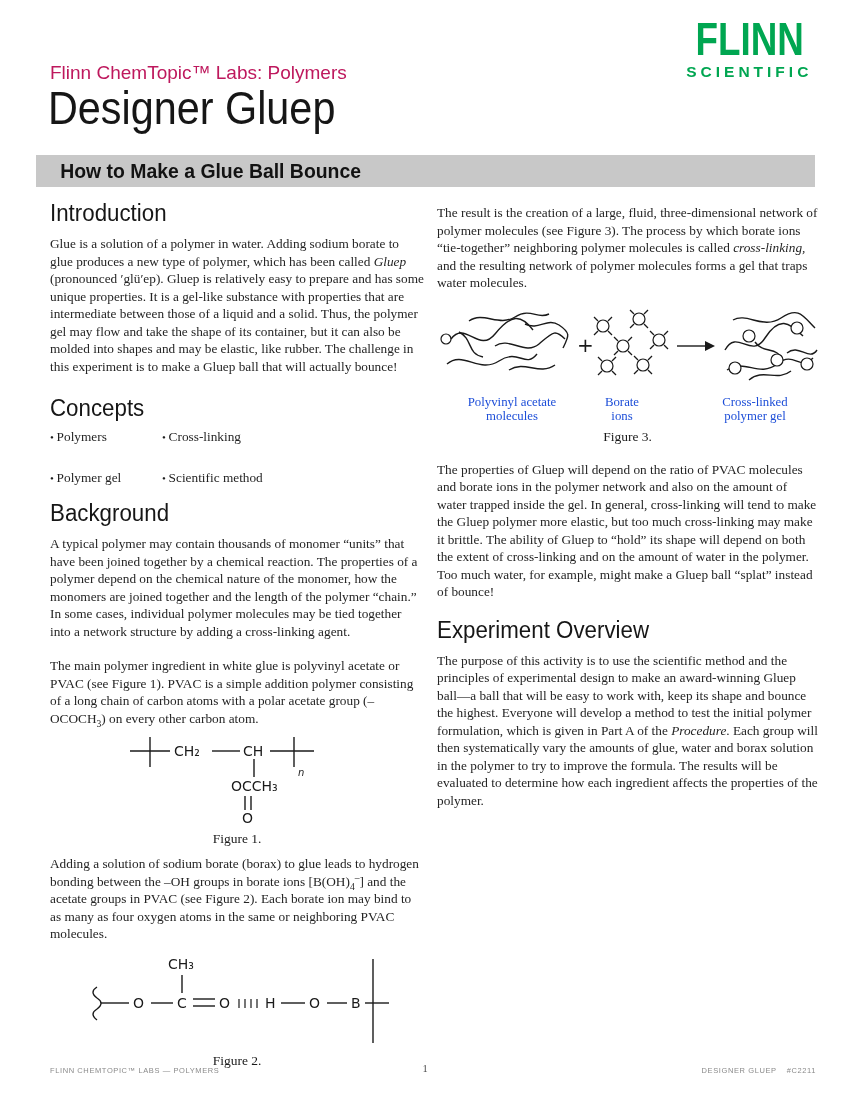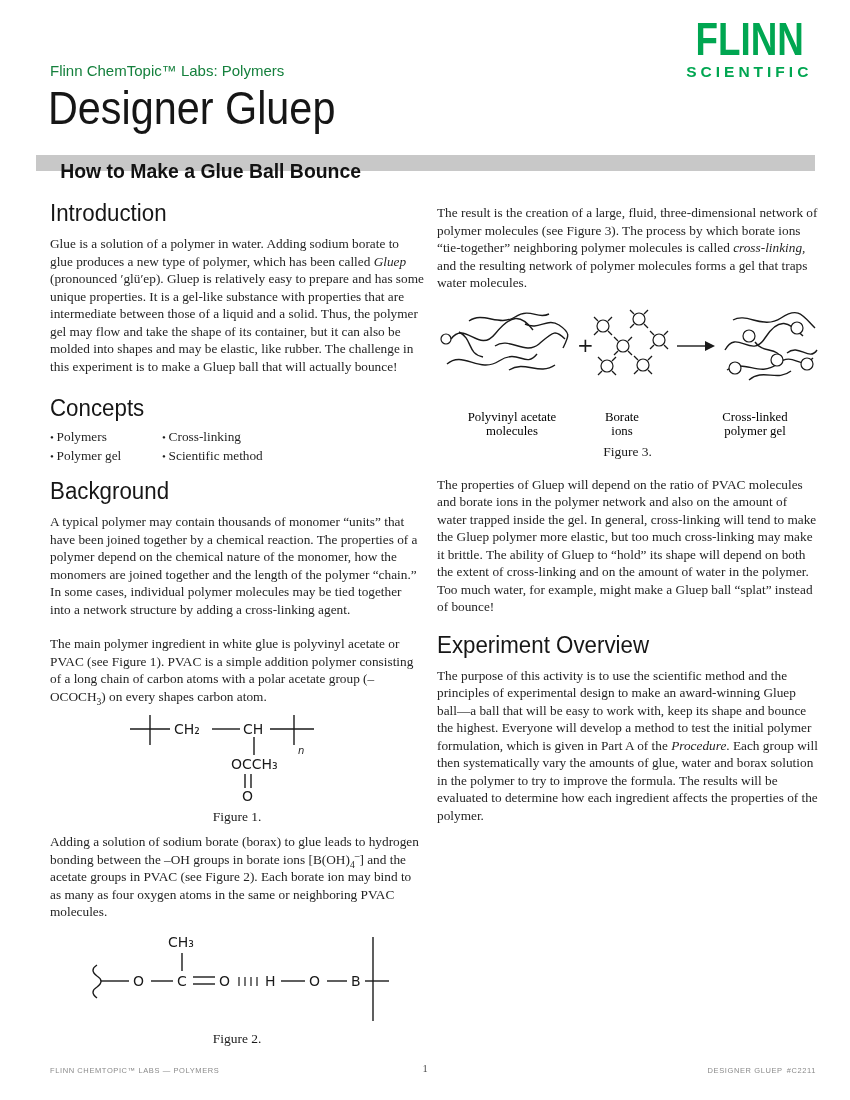--- a/index.html
+++ b/index.html
@@ -11,59 +11,59 @@
   *{box-sizing:border-box;margin:0;padding:0;}
   html,body{background:#fff;}
   body{width:850px;height:1100px;position:relative;font-family:"Liberation Serif","DejaVu Serif",serif;color:var(--ink);overflow:hidden;}
 
   .page{position:absolute;inset:0;background:#fff;}
 
   
   .logo{position:absolute;top:16px;right:33px;text-align:center;color:var(--brand_green);line-height:1;}
   .logo-main{font-family:"Liberation Sans","DejaVu Sans",sans-serif;font-weight:bold;font-size:46px;letter-spacing:0px;transform:scaleX(.80);transform-origin:center;display:inline-block;}
   .logo-sub{font-family:"Liberation Sans","DejaVu Sans",sans-serif;font-weight:bold;font-size:15.5px;letter-spacing:4px;margin-top:2px;}
-  .eyebrow{position:absolute;left:50px;top:62px;font-family:"Liberation Sans","DejaVu Sans",sans-serif;font-size:15px;color:#15803d;}
+  .eyebrow{position:absolute;left:50px;top:62px;font-family:"Liberation Sans","DejaVu Sans",sans-serif;font-size:19px;color:#be185d;}
   .doc-title{position:absolute;left:48px;top:80px;font-family:"Liberation Sans","DejaVu Sans",sans-serif;font-weight:400;font-size:47px;color:#161616;transform:scaleX(.88);transform-origin:left;white-space:nowrap;}
-  .banner{position:absolute;left:36px;top:155px;width:779px;height:16px;background:var(--banner_gray);}
+  .banner{position:absolute;left:36px;top:155px;width:779px;height:32px;background:var(--banner_gray);}
   .banner-text{font-family:"Liberation Sans","DejaVu Sans",sans-serif;font-weight:bold;font-size:20px;color:#121212;line-height:32px;padding-left:25px;transform:scaleX(.97);transform-origin:left;}
 
   
   .col{position:absolute;top:200px;}
   .col-left{left:50px;width:374px;}
   .col-right{left:437px;width:381px;}
 
   .h2{font-family:"Liberation Sans","DejaVu Sans",sans-serif;font-weight:400;font-size:23px;color:#161616;margin-bottom:8px;transform:scaleX(.97);transform-origin:left;}
   p.body{font-size:13.3px;line-height:17.5px;color:#242424;}
   p.body i{}
   sub,sup{font-size:0.72em;line-height:0;}
   .mb20{margin-bottom:20px;} .mb17{margin-bottom:17px;} .mb16{margin-bottom:16px;} .mb8{margin-bottom:8px;} .mb6{margin-bottom:6px;}
   .mt4{margin-top:4px;}
 
-  .concepts-grid{display:grid;grid-template-columns:112px 1fr;row-gap:1px;font-size:13.3px;line-height:17px;margin-bottom:13px;}
+  .concepts-grid{display:grid;grid-template-columns:112px 1fr;row-gap:23px;font-size:13.3px;line-height:17px;margin-bottom:13px;}
   .concept-item::before{content:"• ";font-size:11px;}
 
   .figure{text-align:center;}
   .fig-caption{font-family:"Liberation Serif","DejaVu Serif",serif;font-weight:normal;font-size:13.5px;color:#1a1a1a;margin-top:2px;}
   .fig-art{display:inline-block;}
   .chem-text{font-family:"DejaVu Sans","Liberation Sans",sans-serif;font-size:14px;fill:#1a1a1a;}
   .chem-small{font-family:"DejaVu Sans","Liberation Sans",sans-serif;font-size:10px;font-style:italic;fill:#1a1a1a;}
   .stroke{stroke:#1a1a1a;stroke-width:1.4;fill:none;}
   .stroke-thin{stroke:#1a1a1a;stroke-width:1.2;fill:none;}
 
-  .fig3-labels{position:relative;height:32px;font-size:12.8px;line-height:14.5px;color:#000000;margin-top:20px;}
+  .fig3-labels{position:relative;height:32px;font-size:12.8px;line-height:14.5px;color:#1d4ed8;margin-top:5px;}
   .fig3-label{position:absolute;text-align:center;}
   .fig3-label-1{left:0;width:150px;}
   .fig3-label-2{left:130px;width:110px;}
   .fig3-label-3{left:255px;width:126px;}
 
   
   .footer-left{position:absolute;left:50px;top:1066px;font-family:"Liberation Sans","DejaVu Sans",sans-serif;font-size:7.5px;letter-spacing:.6px;color:var(--footer_gray);}
   .footer-center{position:absolute;left:0;right:0;top:1063px;text-align:center;font-size:10.5px;color:#4a4a4a;}
   .footer-right{position:absolute;right:34px;top:1066px;font-family:"Liberation Sans","DejaVu Sans",sans-serif;font-size:7.5px;letter-spacing:.6px;color:var(--footer_gray);}
-  .footer-right .code{margin-left:4px;}
+  .footer-right .code{margin-left:10px;}
 </style>
 </head>
 <body>
 
 <div class="page">
 
   <div class="logo">
     <div class="logo-main">FLINN</div>
     <div class="logo-sub">SCIENTIFIC</div>
   </div>
@@ -80,21 +80,21 @@
     <div class="h2 mb6">Concepts</div>
     <div class="concepts-grid">
       <div class="concept-item">Polymers</div>
       <div class="concept-item">Cross-linking</div>
       <div class="concept-item">Polymer gel</div>
       <div class="concept-item">Scientific method</div>
     </div>
 
     <div class="h2">Background</div>
     <p class="body mb17">A typical polymer may contain thousands of monomer “units” that have been joined together by a chemical reaction. The properties of a polymer depend on the chemical nature of the monomer, how the monomers are joined together and the length of the polymer “chain.” In some cases, individual polymer molecules may be tied together into a network structure by adding a cross-linking agent.</p>
-    <p class="body mb6"><span>The main polymer ingredient in white glue is polyvinyl acetate or PVAC (see Figure 1). PVAC is a simple addition polymer consisting of a long chain of carbon atoms with a polar acetate group (–OCOCH</span><sub>3</sub><span>) on every shapes carbon atom.</span></p>
+    <p class="body mb6"><span>The main polymer ingredient in white glue is polyvinyl acetate or PVAC (see Figure 1). PVAC is a simple addition polymer consisting of a long chain of carbon atoms with a polar acetate group (–OCOCH</span><sub>3</sub><span>) on every other carbon atom.</span></p>
 
     <div class="figure mb8">
       <svg class="fig-art" width="230" height="92" viewBox="0 0 230 92">
         <line class="stroke" x1="8" y1="18" x2="48" y2="18"></line>
         <line class="stroke" x1="28" y1="4" x2="28" y2="34"></line>
         <text class="chem-text" x="52" y="23">CH₂</text>
         <line class="stroke" x1="90" y1="18" x2="118" y2="18"></line>
         <text class="chem-text" x="121" y="23">CH</text>
         <line class="stroke" x1="148" y1="18" x2="192" y2="18"></line>
         <line class="stroke" x1="172" y1="4" x2="172" y2="34"></line>

